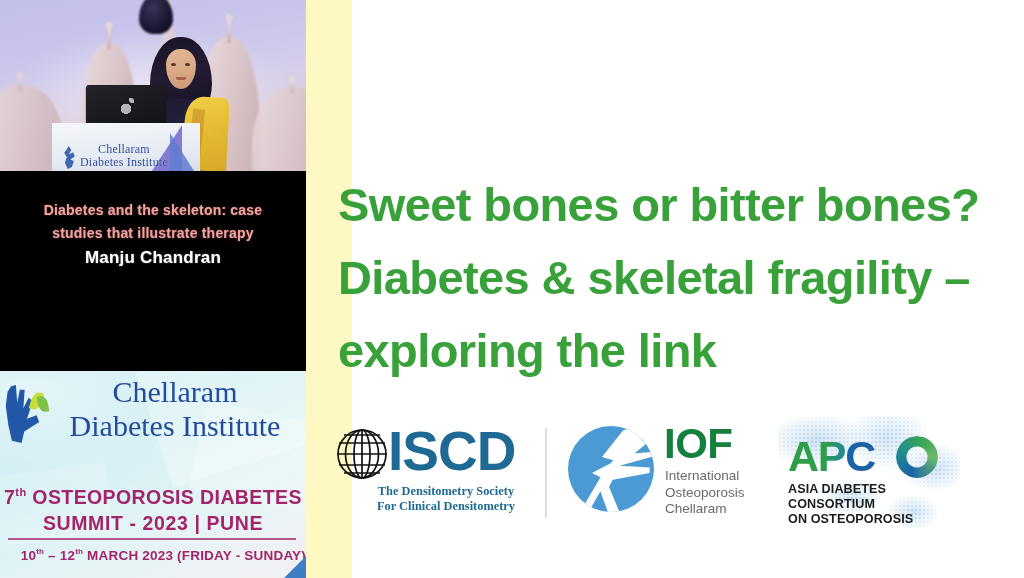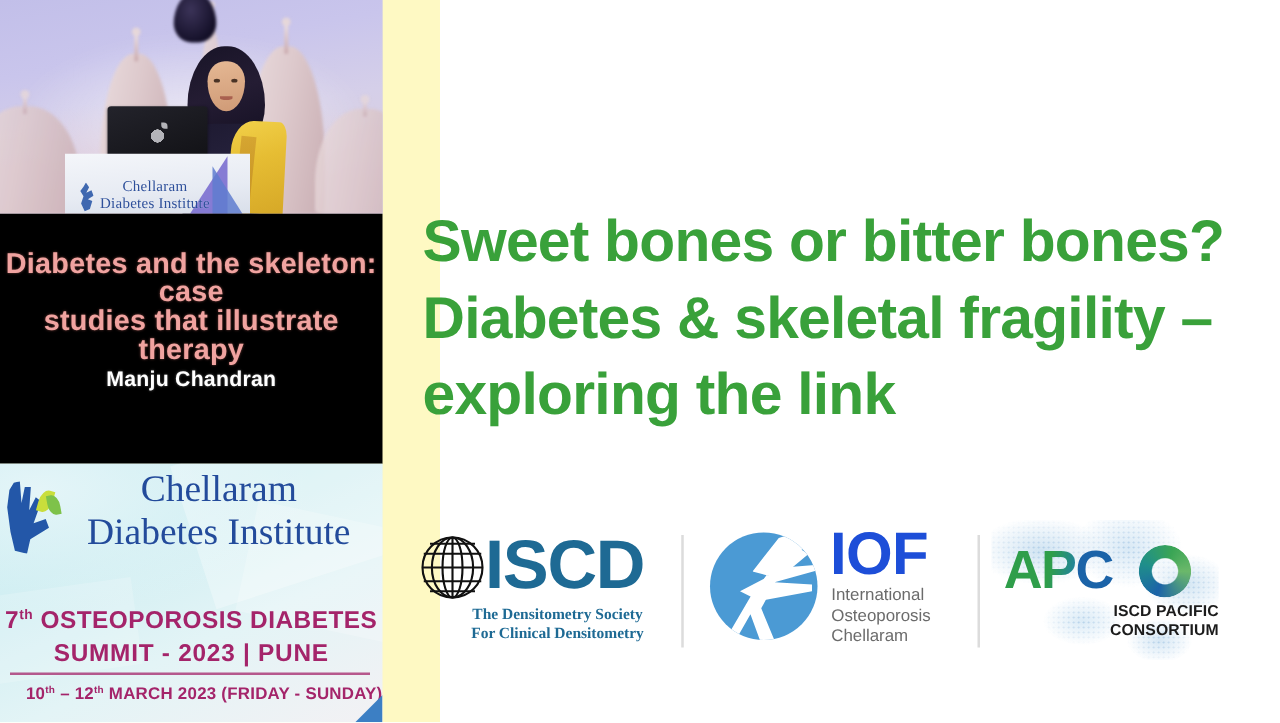--- a/index.html
+++ b/index.html
@@ -207,21 +207,21 @@
   .cap-line {
     font-family: "Liberation Sans", sans-serif;
     font-weight: bold;
     letter-spacing: .2px;
   }
   #cap-1 {
     font-size: 16.5px; color: #ffffff; line-height: 22px;
     text-shadow: 0 0 2px rgba(140,170,200,.65);
   }
   #cap-2, #cap-3 {
-    font-size: 23px; color: #f0a3a0; line-height: 23px;
+    font-size: 14px; color: #f0a3a0; line-height: 23px;
     text-shadow: 0 0 2px rgba(255,140,130,.5);
   }
   #cap-2 { margin-top: 2px; }
   #cap-4 {
     font-size: 17px; color: #ffffff; line-height: 24px; margin-top: 1px;
     text-shadow: 0 0 2px rgba(200,200,200,.5);
   }
 
   
   #poster {
@@ -307,20 +307,21 @@
     width: 670px;
   }
   .title-line {
     font-family: "Liberation Sans", sans-serif;
     font-weight: bold;
     font-size: 47px;
     line-height: 61px;
     color: #39a13a;
     letter-spacing: -0.6px;
     white-space: nowrap;
+    margin-top: 12px;
   }
 
   
   #logo-strip {
     position: absolute;
     left: 330px; top: 414px;
     width: 660px; height: 120px;
   }
   .logo-divider {
     position: absolute; top: 14px;
@@ -389,38 +390,37 @@
   #iof-leg {
     position: absolute; left: 14px; top: 34px;
     width: 54px; height: 58px;
     background: #ffffff;
     clip-path: polygon(58% 0%, 74% 4%, 50% 46%, 74% 100%, 52% 100%, 34% 54%, 6% 100%, 0% 84%, 34% 30%);
   }
   #iof-word {
     position: absolute; left: 96px; top: 0px;
     font-family: "Liberation Sans", sans-serif;
     font-weight: bold;
-    font-size: 48px; line-height: 48px;
-    color: #1d4ed8;
+    font-size: 42px; line-height: 48px;
+    color: #15803d;
     letter-spacing: -0.5px;
   }
   #iof-tagline {
     position: absolute; left: 97px; top: 48px;
     font-family: "Liberation Sans", sans-serif;
     font-size: 13.5px; line-height: 16.5px;
     color: #6b6b6b;
   }
 
   
   #apco-logo {
-    position: absolute; left: 463px; top: 2px;
+    position: absolute; left: 448px; top: 2px;
     width: 182px; height: 112px;
     overflow: hidden;
     background: #ffffff;
-    text-align: right;
   }
   #apco-map {
     position: absolute; inset: 0;
     background:
       radial-gradient(ellipse 40% 34% at 22% 22%, #cfe3f2 0%, rgba(207,227,242,0) 70%),
       radial-gradient(ellipse 34% 40% at 60% 20%, #d7e8f5 0%, rgba(215,232,245,0) 70%),
       radial-gradient(ellipse 26% 30% at 86% 46%, #d2e5f3 0%, rgba(210,229,243,0) 72%),
       radial-gradient(ellipse 24% 24% at 40% 72%, #d9eaf6 0%, rgba(217,234,246,0) 72%),
       radial-gradient(ellipse 20% 22% at 74% 86%, #d4e6f4 0%, rgba(212,230,244,0) 72%);
     opacity: .95;
@@ -616,17 +616,18 @@
     </div>
 
     <div class="logo-divider" id="divider-2"></div>
 
     <div id="apco-logo">
       <div id="apco-map"></div>
       <div id="apco-map-dots"></div>
       <div id="apco-word"><span class="apco-a">A</span><span class="apco-p">P</span><span class="apco-c">C</span></div>
       <div id="apco-o"></div>
       <div id="apco-tagline">
-        <div>ISCD PACIFIC CONSORTIUM</div>
+        <div>ASIA DIABETES CONSORTIUM</div>
+        <div>ON OSTEOPOROSIS</div>
       </div>
     </div>
   </div>
 </div>
 
 </body></html>

